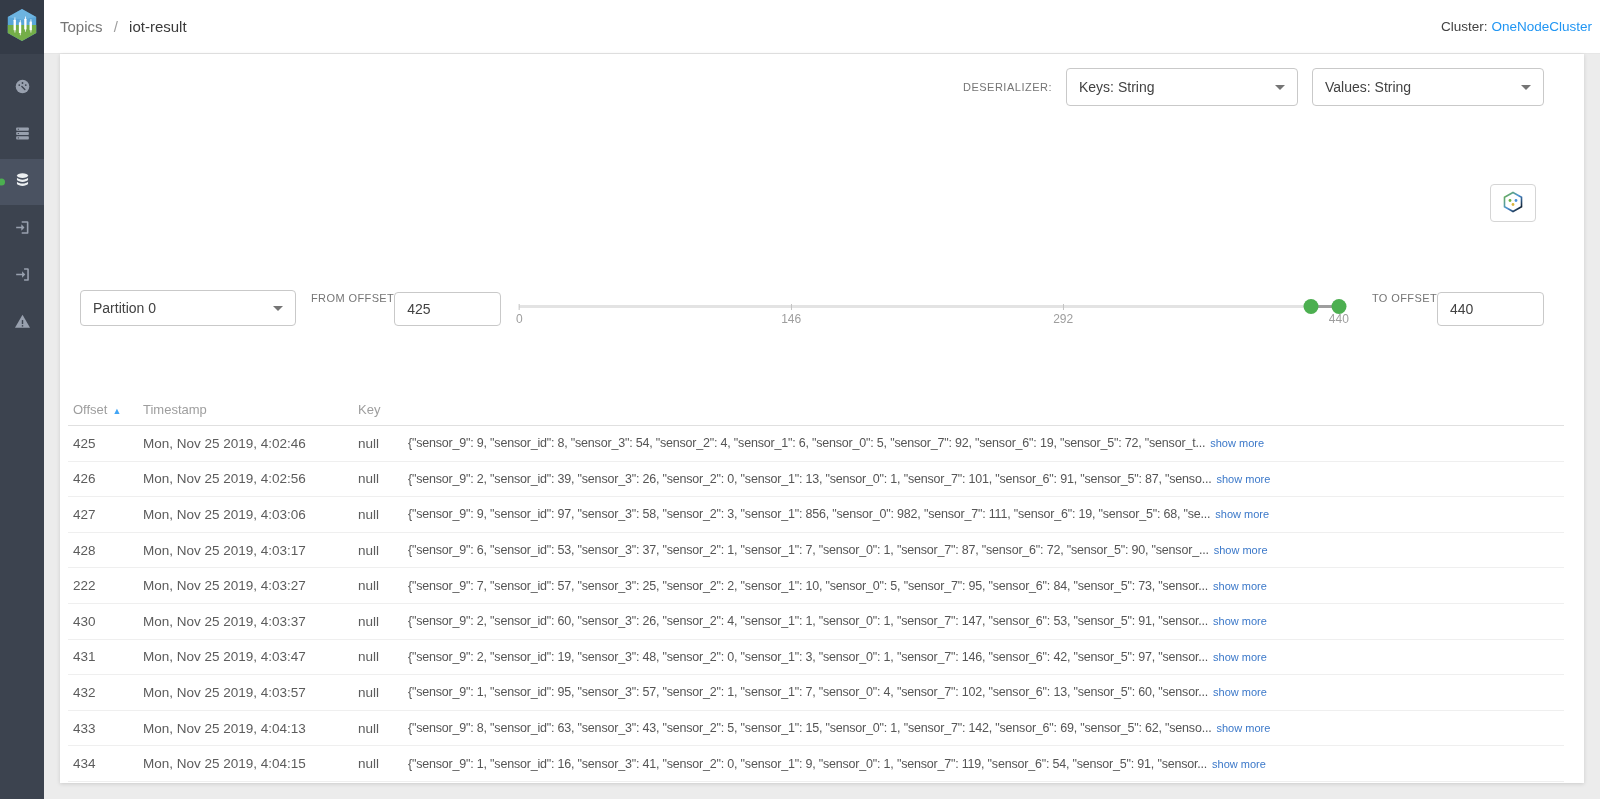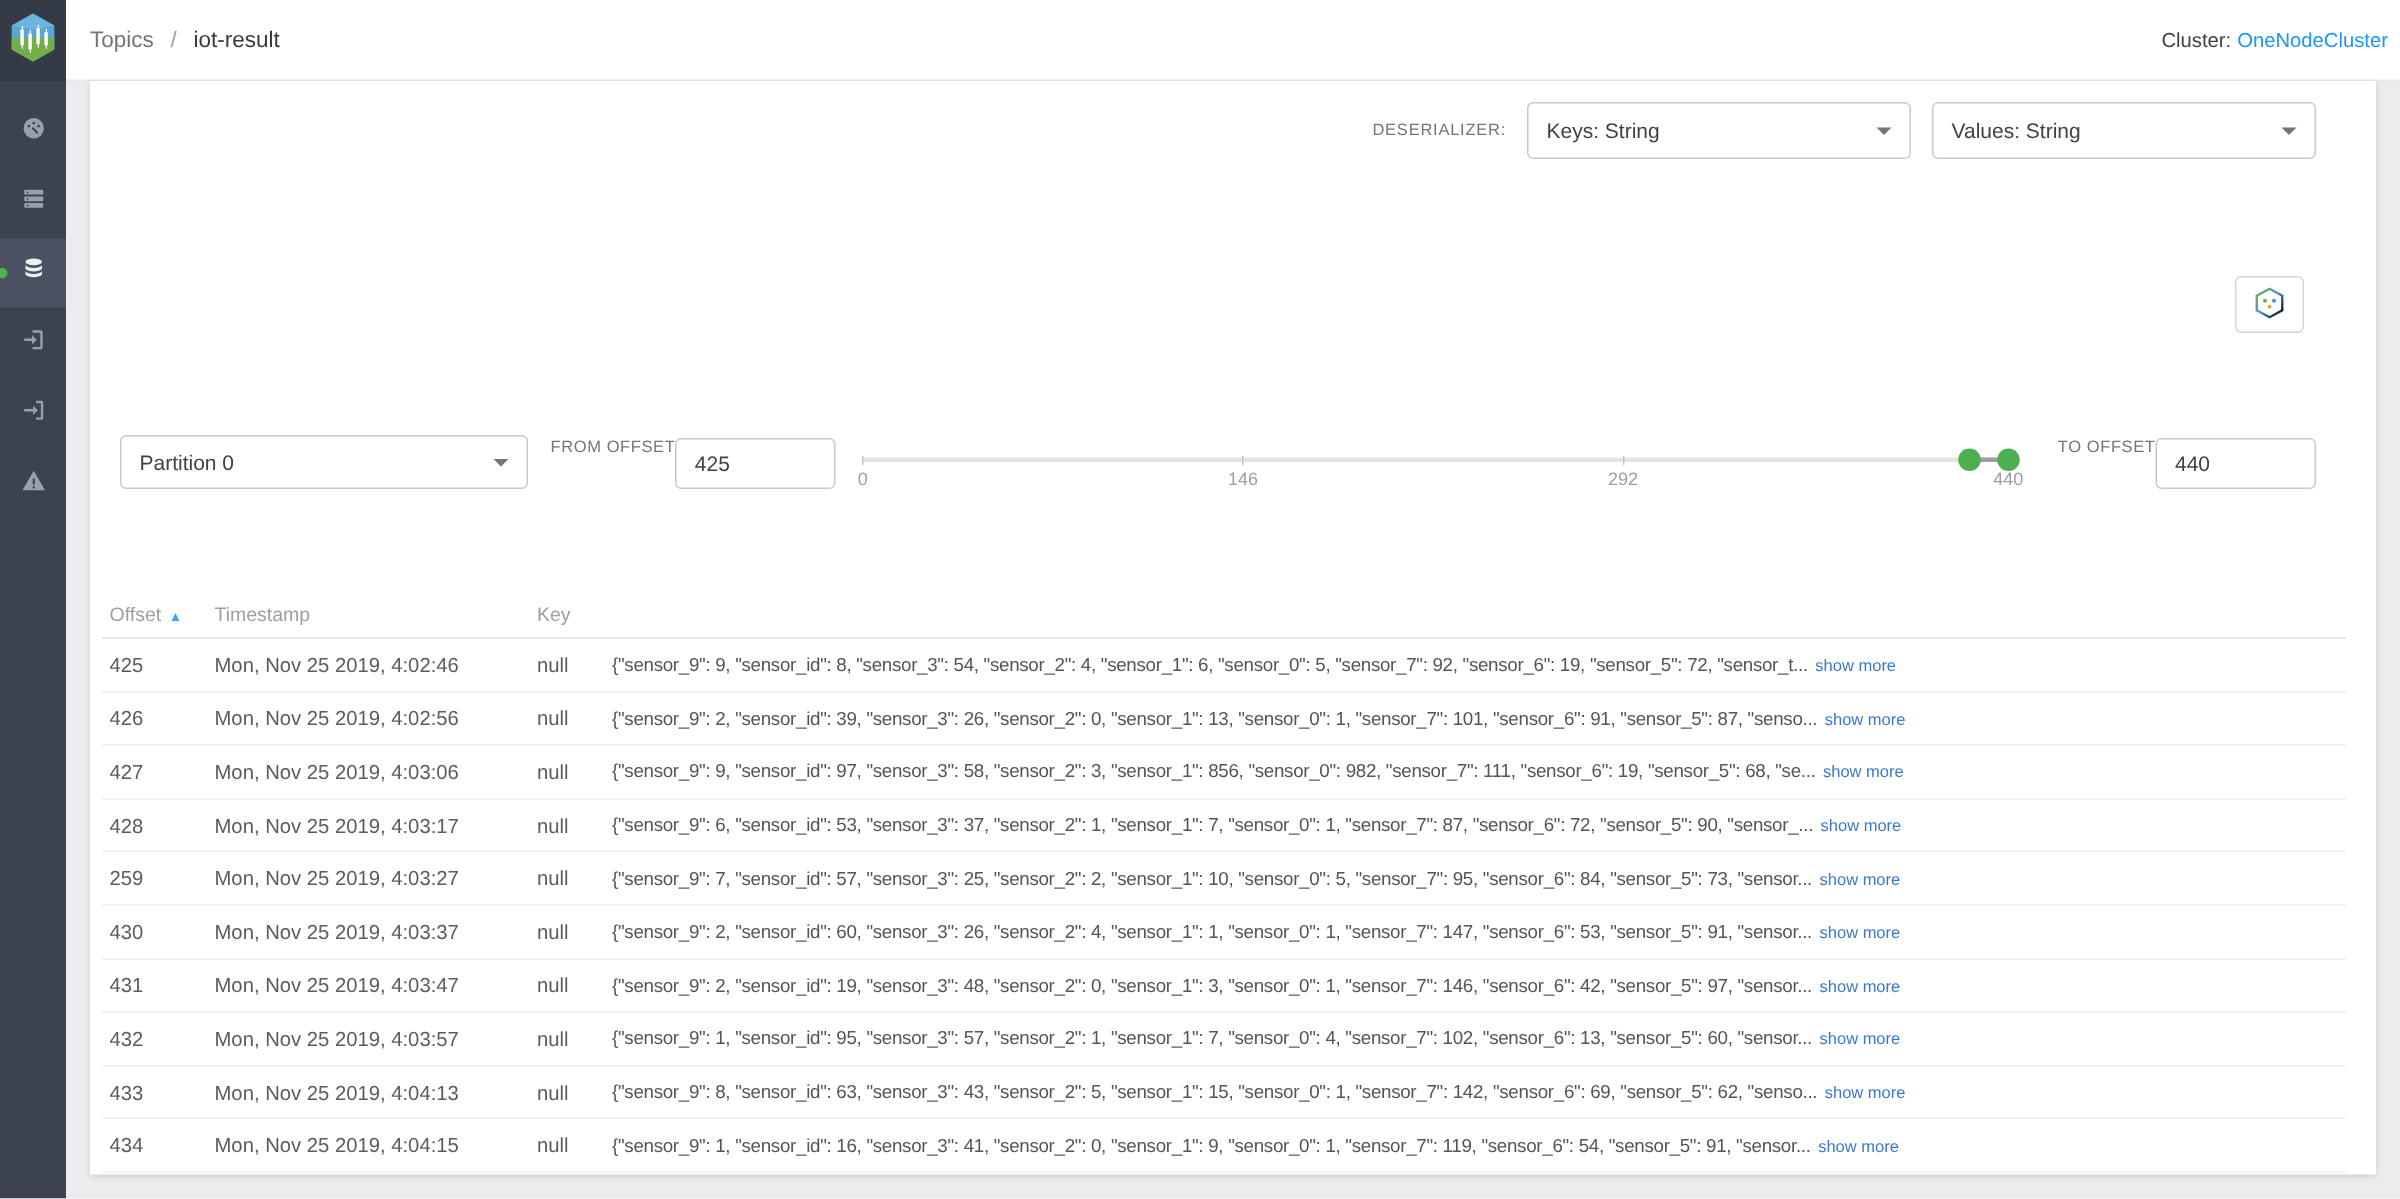--- a/index.html
+++ b/index.html
@@ -28,29 +28,29 @@
 
   .tabbar { height:55px; display:flex; align-items:center; padding-left:31px; flex:none; }
   .tab { margin-right:33px; font-size:13px; letter-spacing:.5px; color:#757575; cursor:pointer; padding:8px 1px 6px; border-bottom:2px solid transparent; }
   .tab.active { color:#424242; border-bottom-color:#4caf50; }
 
   
   .card { background:#fff; margin:0 16px 16px; flex:1; box-shadow:0 1px 4px rgba(0,0,0,.14); display:flex; flex-direction:column; overflow:hidden;gap:38px; }
 
   .deser-row { display:flex; align-items:center; justify-content:flex-end; padding:14px 40px 0 20px; flex:none; }
   .deser-label { font-size:11px; color:#757575; letter-spacing:.5px; margin-right:14px; }
-  .select { display:flex; align-items:center; justify-content:space-between; width:256px; height:38px; border:1px solid #c9c9c9; border-radius:4px; background:#fff; padding:0 12px; font-size:14px; color:#424242; cursor:pointer; }
+  .select { display:flex; align-items:center; justify-content:space-between; width:232px; height:38px; border:1px solid #c9c9c9; border-radius:4px; background:#fff; padding:0 12px; font-size:14px; color:#424242; cursor:pointer; }
   .select + .select { margin-left:14px; }
   .caret { width:0; height:0; border-left:5px solid transparent; border-right:5px solid transparent; border-top:5px solid #757575; margin-left:8px; }
 
   .iconbtn-row { display:flex; justify-content:flex-end; padding:40px 48px 0 0; flex:none; }
   .hexbtn { width:46px; height:38px; border:1px solid #d5d5d5; border-radius:4px; background:#fff; display:flex; align-items:center; justify-content:center; cursor:pointer; }
 
   .controls-row { display:flex; align-items:flex-end; padding:0 40px 0 20px; margin-top:18px; flex:none; }
-  .select.partition { width:272px; height:36px; }
+  .select.partition { width:216px; height:36px; }
   .field { display:flex; flex-direction:row; margin-left:15px; }
   .field label { font-size:11px; color:#757575; letter-spacing:.4px; margin-bottom:9px; }
   .field input { width:107px; height:34px; border:1px solid #c9c9c9; border-radius:4px; padding:0 12px; font-size:14px; color:#424242; outline:none; }
   .slider { flex:1; position:relative; height:48px; margin:0 18px; }
   .track { position:absolute; left:0; right:0; top:27px; height:3px; background:#e3e3e3; border-radius:2px; }
   .range-fill { position:absolute; top:27px; height:3px; background:#9e9e9e; z-index:1; }
   .tick { position:absolute; top:26px; transform:translateX(-50%); text-align:center; }
   .tick i { display:block; width:1px; height:6px; background:#c4c4c4; margin:0 auto; }
   .tick span { display:block; font-size:12px; color:#9e9e9e; margin-top:2px; }
   .handle { position:absolute; top:21px; width:15px; height:15px; border-radius:50%; background:#4caf50; transform:translateX(-50%); z-index:2; cursor:pointer; }
@@ -284,21 +284,21 @@
             <div class="trow">
     <div class="c-offset">428</div>
     <div class="c-ts">Mon, Nov 25 2019, 4:03:17</div>
     <div class="c-key">null</div>
     <div class="c-value">
       <span class="vtext">{"sensor_9": 6, "sensor_id": 53, "sensor_3": 37, "sensor_2": 1, "sensor_1": 7, "sensor_0": 1, "sensor_7": 87, "sensor_6": 72, "sensor_5": 90, "sensor_...</span>
       <a class="more">show more</a>
     </div>
   </div>
             <div class="trow">
-    <div class="c-offset">259</div>
+    <div class="c-offset">222</div>
     <div class="c-ts">Mon, Nov 25 2019, 4:03:27</div>
     <div class="c-key">null</div>
     <div class="c-value">
       <span class="vtext">{"sensor_9": 7, "sensor_id": 57, "sensor_3": 25, "sensor_2": 2, "sensor_1": 10, "sensor_0": 5, "sensor_7": 95, "sensor_6": 84, "sensor_5": 73, "sensor...</span>
       <a class="more">show more</a>
     </div>
   </div>
             <div class="trow">
     <div class="c-offset">430</div>
     <div class="c-ts">Mon, Nov 25 2019, 4:03:37</div>

